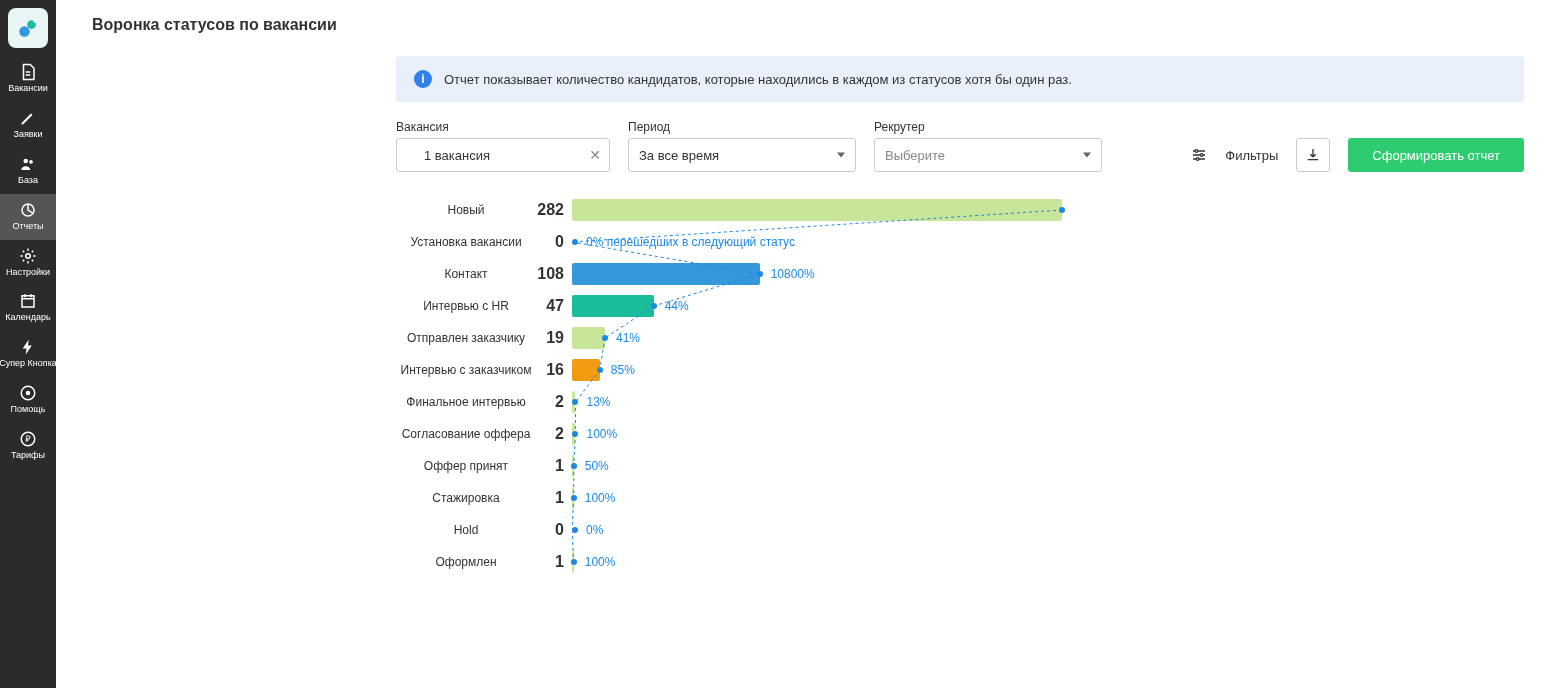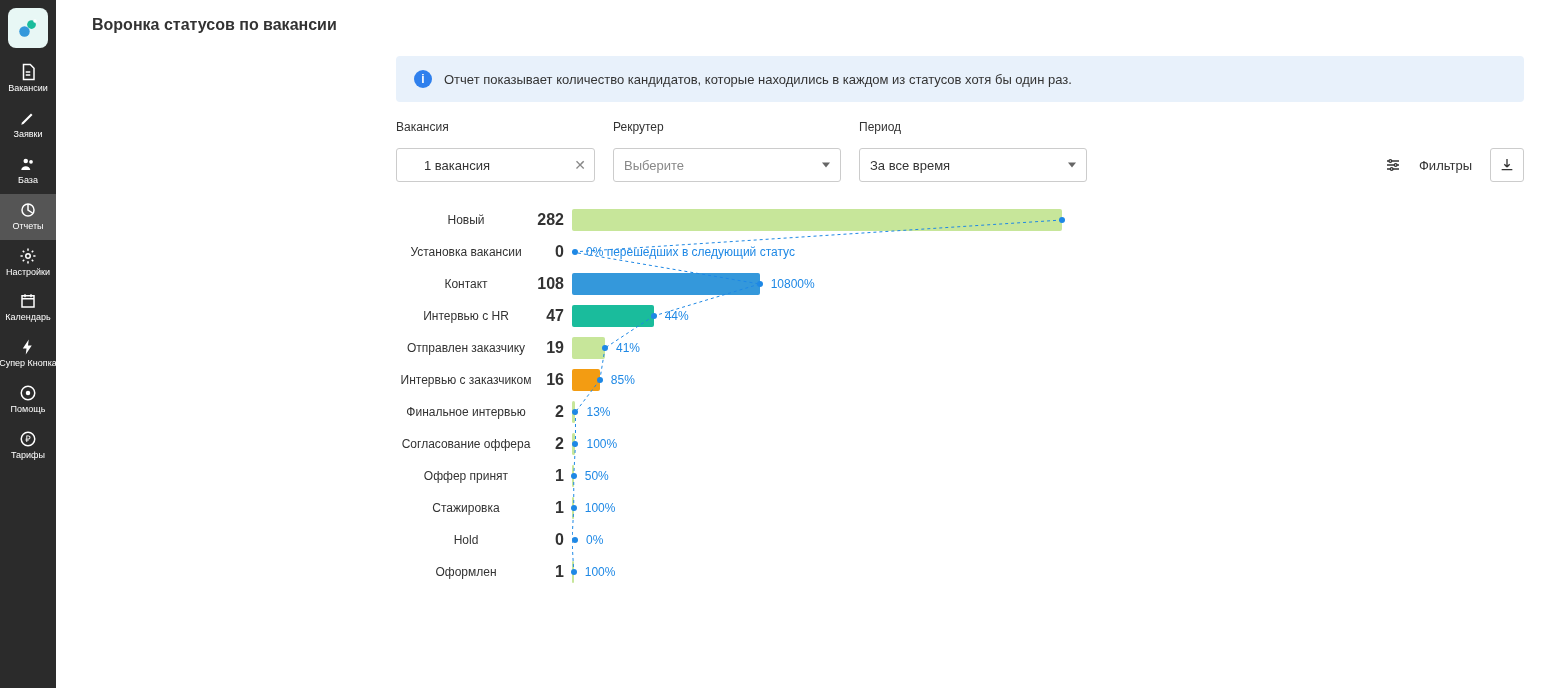--- a/index.html
+++ b/index.html
@@ -90,35 +90,35 @@
   flex-shrink: 0;
 }
 .info-text { color: #333; font-size: 13px; }
 
 .controls-row {
   display: flex;
   gap: 18px;
   align-items: flex-end;
   margin-bottom: 22px;
 }
-.field-block { display: flex; flex-direction: column; gap: 14px; }
+.field-block { display: flex; flex-direction: column; gap: 4px; }
 .field-label { font-size: 12px; color: #333; }
 .select-box {
   height: 34px;
   border: 1px solid #ccc;
   border-radius: 3px;
   padding: 0 28px 0 10px;
   display: flex;
   align-items: center;
   position: relative;
   cursor: pointer;
   font-size: 13px;
   background: #fff;
 }
-.select-box.vac { width: 199px; padding-left: 27px; }
+.select-box.vac { width: 214px; padding-left: 27px; }
 .select-box.rec { width: 228px; color: #888; }
 .select-box.per { width: 228px; }
 .clear-x {
   position: absolute;
   right: 8px;
   top: 50%;
   transform: translateY(-50%);
   color: #888;
   font-size: 14px;
   cursor: pointer;
@@ -326,47 +326,50 @@
 
       <div class="controls-row">
         <div class="field-block">
           <div class="field-label">Вакансия</div>
           <div class="select-box vac">
             <span>1 вакансия</span>
             <span class="clear-x">✕</span>
           </div>
         </div>
         <div class="field-block">
+          <div class="field-label">Период</div>
+          <div class="select-box per">
+            <span>За все время</span>
+            <span class="caret"></span>
+          </div>
+        </div>
+        <div class="field-block">
           <div class="field-label">Рекрутер</div>
           <div class="select-box rec">
             <span>Выберите</span>
-            <span class="caret"></span>
-          </div>
-        </div>
-        <div class="field-block">
-          <div class="field-label">Период</div>
-          <div class="select-box per">
-            <span>За все время</span>
             <span class="caret"></span>
           </div>
         </div>
         <div class="spacer"></div>
         <div class="filters-btn">
           <svg viewBox="0 0 24 24">
               <path d="M3 6h18M3 12h18M3 18h18" stroke="#333" stroke-width="2"></path>
               <circle cx="8" cy="6" r="2" fill="#fff" stroke="#333" stroke-width="2"></circle>
               <circle cx="16" cy="12" r="2" fill="#fff" stroke="#333" stroke-width="2"></circle>
               <circle cx="10" cy="18" r="2" fill="#fff" stroke="#333" stroke-width="2"></circle>
             </svg>
           <span>Фильтры</span>
         </div>
         <div class="dl-btn">
           <svg viewBox="0 0 24 24">
               <path d="M12 3v12m0 0l-4-4m4 4l4-4M4 19h16" stroke="#333" stroke-width="2" fill="none"></path>
             </svg>
+        </div>
+        <div class="generate-btn">
+          <span>Сформировать отчет</span>
         </div>
       </div>
 
       <div class="funnel" id="funnel">
           <div class="row">
             <div class="row-label">Новый</div>
             <div class="row-count">282</div>
             <div class="bar-zone">
               <div class="bar" style="width: 490px; background: rgb(199, 230, 154);"></div>
               <div class="dot" style="margin-left: -3px;"></div>

